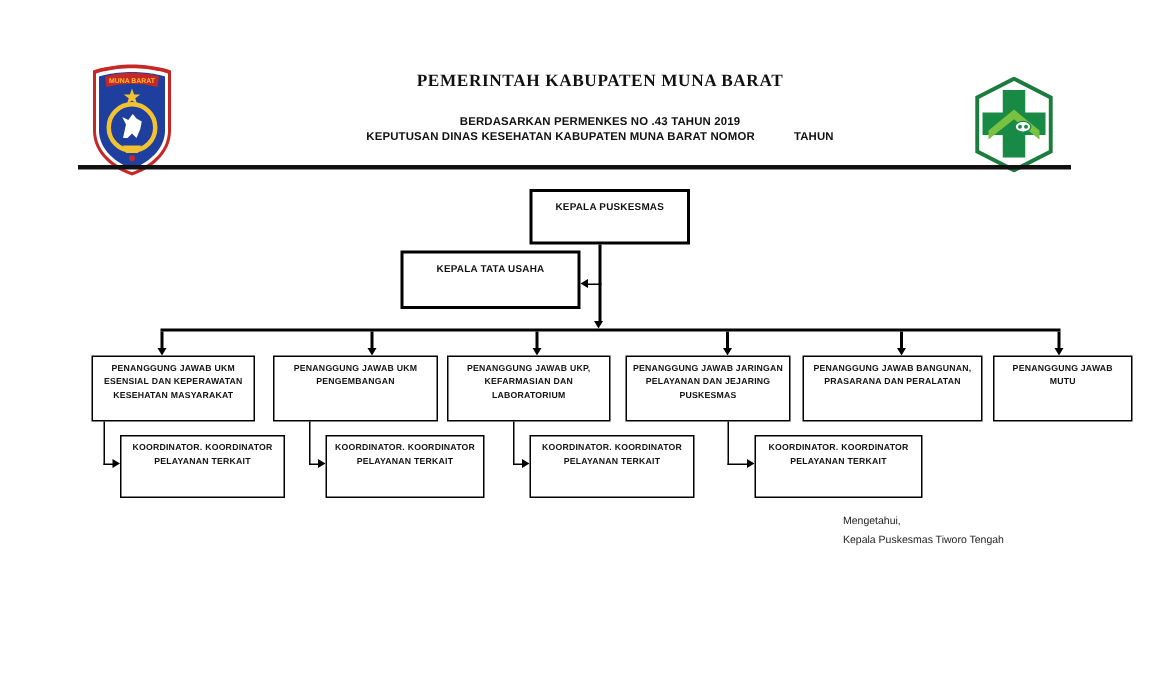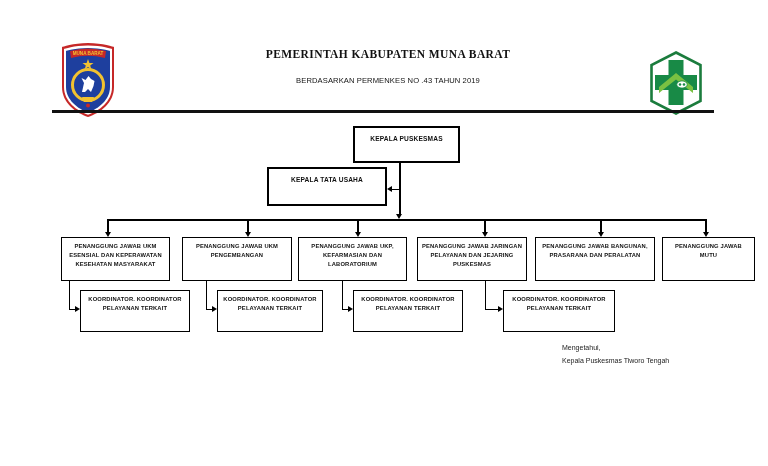--- a/index.html
+++ b/index.html
@@ -1,24 +1,24 @@
 <!DOCTYPE html>
 <html><head>
 <meta charset="utf-8">
 <style>
   html,body{margin:0;padding:0;background:#fff;}
   #page{position:relative;width:768px;height:466px;background:#ffffff;overflow:hidden;
         font-family:"Liberation Sans",sans-serif;color:#000;}
 
   
-  #header-block{position:absolute;left:158px;top:48px;width:460px;text-align:center;}
+  #header-block{position:absolute;left:170px;top:48px;width:460px;text-align:center;}
   .title-line{font-family:"Liberation Serif",serif;font-weight:bold;font-size:11.5px;
               line-height:12.5px;letter-spacing:.4px;color:#111;}
   #subtitle-block{margin-top:15px;}
-  .subtitle-line{font-weight:normal;font-size:7.6px;line-height:10px;letter-spacing:.1px;color:#111;}
+  .subtitle-line{font-weight:bold;font-size:7.6px;line-height:10px;letter-spacing:.1px;color:#111;}
   .gap-right{display:inline-block;margin-left:26px;}
   #divider{position:absolute;left:52px;top:110px;width:662px;height:3px;background:#111;}
 
   .logo{position:absolute;}
   #logo-left{left:58px;top:42px;}
   #logo-right{left:648px;top:51px;}
 
   
   .obox{position:absolute;background:#fff;border:1.5px solid #000;box-sizing:border-box;
         display:flex;flex-direction:column;align-items:center;justify-content:flex-start;
@@ -65,20 +65,21 @@
     <polygon points="11,36 28,22 45,36 45,42 28,28.5 11,42" fill="#7ac142"></polygon>
     <ellipse cx="34" cy="33.5" rx="5.2" ry="3.6" fill="#ffffff" stroke="#188a46" stroke-width="0.8"></ellipse>
     <circle cx="32" cy="33.5" r="1.3" fill="#188a46"></circle>
     <circle cx="36" cy="33.5" r="1.3" fill="#188a46"></circle>
   </svg>
 
   <div id="header-block">
     <div class="title-line">PEMERINTAH KABUPATEN MUNA BARAT</div>
     <div id="subtitle-block">
       <div class="subtitle-line">BERDASARKAN PERMENKES NO .43 TAHUN 2019</div>
+      <div class="subtitle-line"><span>KEPUTUSAN DINAS KESEHATAN KABUPATEN MUNA BARAT NOMOR</span><span class="gap-right">TAHUN</span></div>
     </div>
   </div>
 
   <div id="divider"></div>
 
   <div class="obox big" style="left:353px;top:126px;width:107px;height:37px;">
     <span>KEPALA PUSKESMAS</span>
   </div>
   <div class="obox big" style="left:267px;top:167px;width:120px;height:39px;">
     <span>KEPALA TATA USAHA</span>

